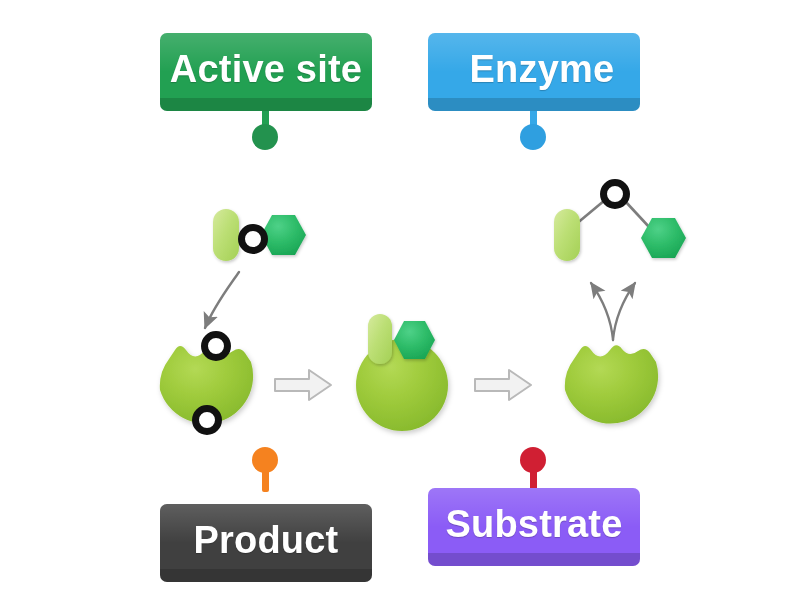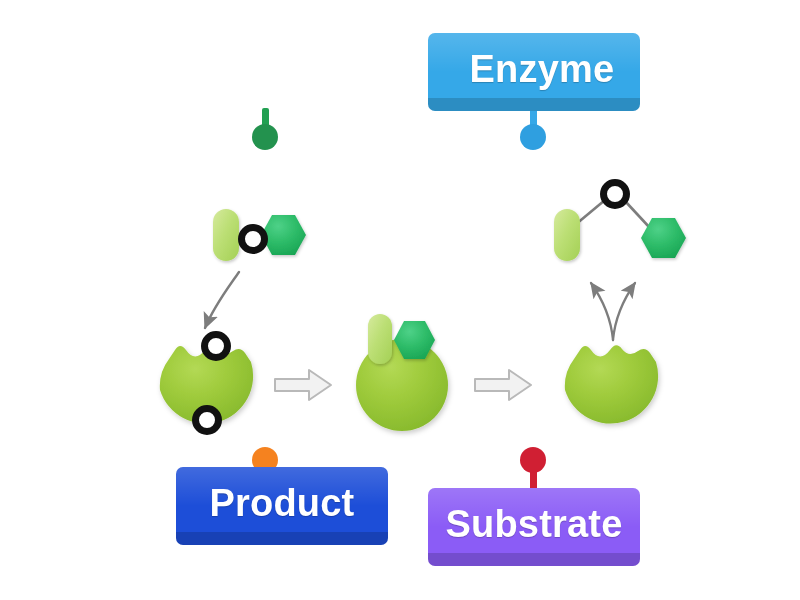--- a/index.html
+++ b/index.html
@@ -59,21 +59,21 @@
     position: absolute;
     left: 0; right: 0; top: 0;
     height: 50%;
     border-radius: 7px 7px 0 0;
     background: linear-gradient(to bottom, rgba(255,255,255,0.16), rgba(255,255,255,0));
     z-index: 1;
   }
 
   .box-active   { left: 160px; top: 33px;  width: 212px; height: 78px; background: #22a052; }
   .box-enzyme   { left: 428px; top: 33px;  width: 212px; height: 78px; background: #35a8e8; padding-left: 16px; }
-  .box-product  { left: 160px; top: 467px; width: 212px; height: 78px; background: #1d4ed8; margin-left: 16px; }
+  .box-product  { left: 160px; top: 504px; width: 212px; height: 78px; background: #404040; }
   .box-substrate{ left: 428px; top: 488px; width: 212px; height: 78px; background: #8b5cf6; }
 
   
   .stem {
     position: absolute;
     width: 7px;
     border-radius: 2px;
   }
   .knob {
     position: absolute;
@@ -211,20 +211,23 @@
 
   <div class="stem stem-active"></div>
   <div class="knob knob-active"></div>
   <div class="stem stem-enzyme"></div>
   <div class="knob knob-enzyme"></div>
   <div class="stem stem-product"></div>
   <div class="knob knob-product"></div>
   <div class="stem stem-substrate"></div>
   <div class="knob knob-substrate"></div>
 
+  <div class="label-box box-active">
+    <span class="cap">Active site</span>
+  </div>
 
   <div class="label-box box-enzyme">
     <span class="cap">Enzyme</span>
   </div>
 
   <div class="label-box box-product">
     <span class="cap">Product</span>
   </div>
 
   <div class="label-box box-substrate">

